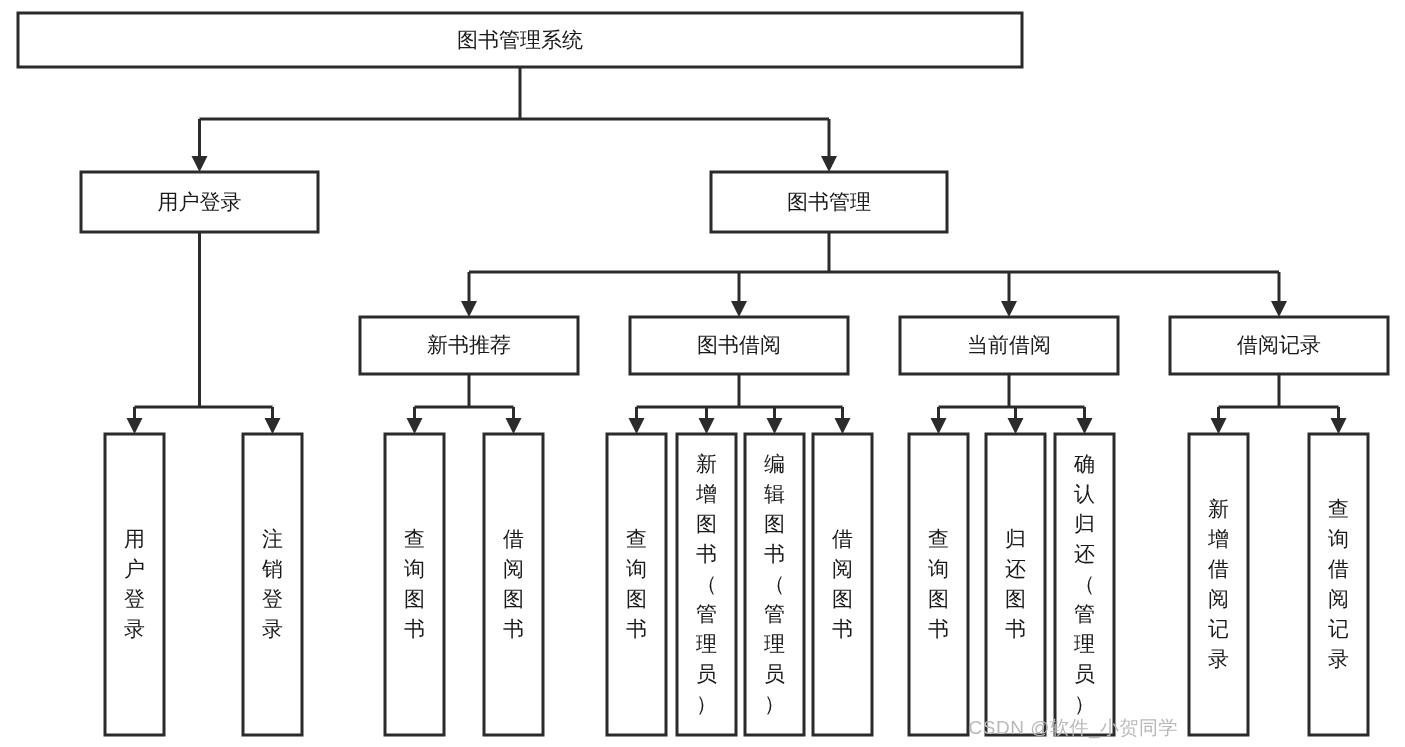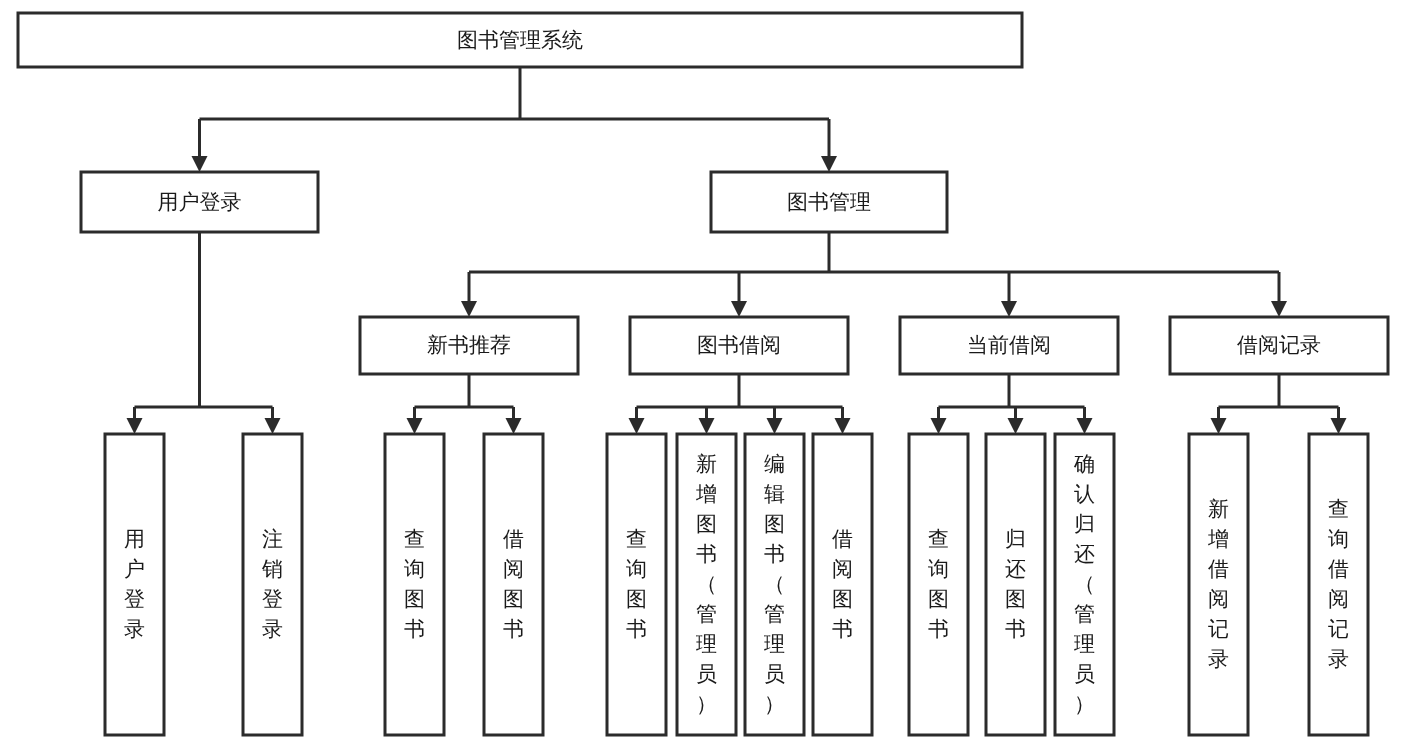--- a/index.html
+++ b/index.html
@@ -204,13 +204,14 @@
         <g>
           <rect x="1189" y="434" width="59" height="301" class="node-box" rx="0"></rect>
           <text x="1218.5" y="515.5" class="node-label-vertical"><tspan x="1218.5" dy="0">新</tspan><tspan x="1218.5" dy="30">增</tspan><tspan x="1218.5" dy="30">借</tspan><tspan x="1218.5" dy="30">阅</tspan><tspan x="1218.5" dy="30">记</tspan><tspan x="1218.5" dy="30">录</tspan></text>
         </g>
         <g>
           <rect x="1309" y="434" width="59" height="301" class="node-box" rx="0"></rect>
           <text x="1338.5" y="515.5" class="node-label-vertical"><tspan x="1338.5" dy="0">查</tspan><tspan x="1338.5" dy="30">询</tspan><tspan x="1338.5" dy="30">借</tspan><tspan x="1338.5" dy="30">阅</tspan><tspan x="1338.5" dy="30">记</tspan><tspan x="1338.5" dy="30">录</tspan></text>
         </g>
       </g>
   </svg>
+  <div class="watermark-text">CSDN @软件_小贺同学</div>
 </div>
 
 </body></html>

